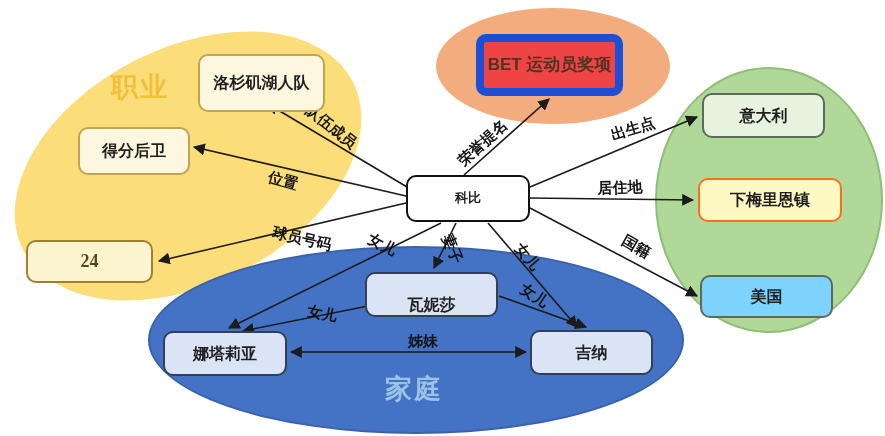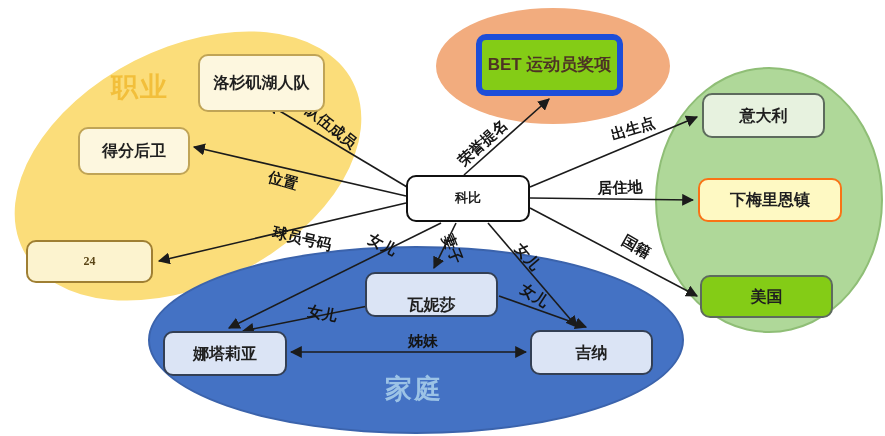--- a/index.html
+++ b/index.html
@@ -66,37 +66,37 @@
   </div>
 
   <div class="node" style="left:198px; top:54px; width:127px; height:58px; background:#FDF7DF; border:2px solid #C0A456;">
     <span style="display:inline-block; max-width:96px;">洛杉矶湖人队</span>
   </div>
 
   <div class="node" style="left:78px; top:127px; width:112px; height:48px; background:#FDF7DF; border:2px solid #C0A456;">
     <span>得分后卫</span>
   </div>
 
-  <div class="node" style="left:26px; top:240px; width:127px; height:43px; background:#FCF3CF; border:2px solid #9F7F33; color:#5A4516; font-family:'Liberation Serif', serif; font-size:12px;">
+  <div class="node" style="left:26px; top:240px; width:127px; height:43px; background:#FCF3CF; border:2px solid #9F7F33; color:#5A4516; font-family:'Liberation Serif', serif; font-size:18px;">
     <span>24</span>
   </div>
 
-  <div class="node" style="left:476px; top:34px; width:147px; height:62px; background:#84cc16; border:6px solid #1d4ed8; color:#4D3324; font-size:17px;">
+  <div class="node" style="left:476px; top:34px; width:147px; height:62px; background:#ef4444; border:8px solid #1d4ed8; color:#4D3324; font-size:17px;">
     <span style="display:inline-block; max-width:124px;">BET 运动员奖项</span>
   </div>
 
   <div class="node" style="left:702px; top:93px; width:123px; height:45px; background:#E7F2DF; border:2px solid #5D6B5D;">
     <span>意大利</span>
   </div>
 
   <div class="node" style="left:698px; top:178px; width:144px; height:44px; background:#fef9c3; border:2px solid #f97316;">
     <span>下梅里恩镇</span>
   </div>
 
-  <div class="node" style="left:700px; top:275px; width:133px; height:43px; background:#84cc16; border:2px solid #5D6B5D;">
+  <div class="node" style="left:700px; top:275px; width:133px; height:43px; background:#7dd3fc; border:2px solid #5D6B5D;">
     <span>美国</span>
   </div>
 
   <div class="node" style="left:365px; top:272px; width:133px; height:45px; background:#DBE4F5; border:2px solid #333F54;align-items:flex-end;">
     <span>瓦妮莎</span>
   </div>
 
   <div class="node" style="left:163px; top:331px; width:124px; height:45px; background:#DBE4F5; border:2px solid #333F54;">
     <span>娜塔莉亚</span>
   </div>

